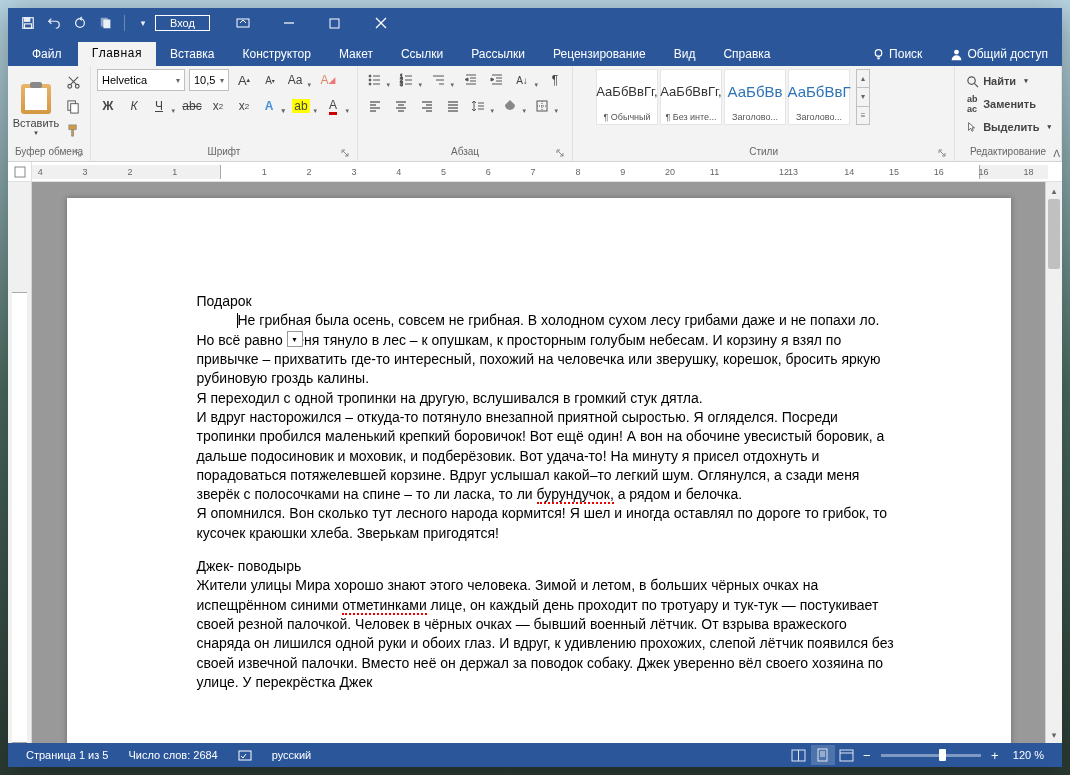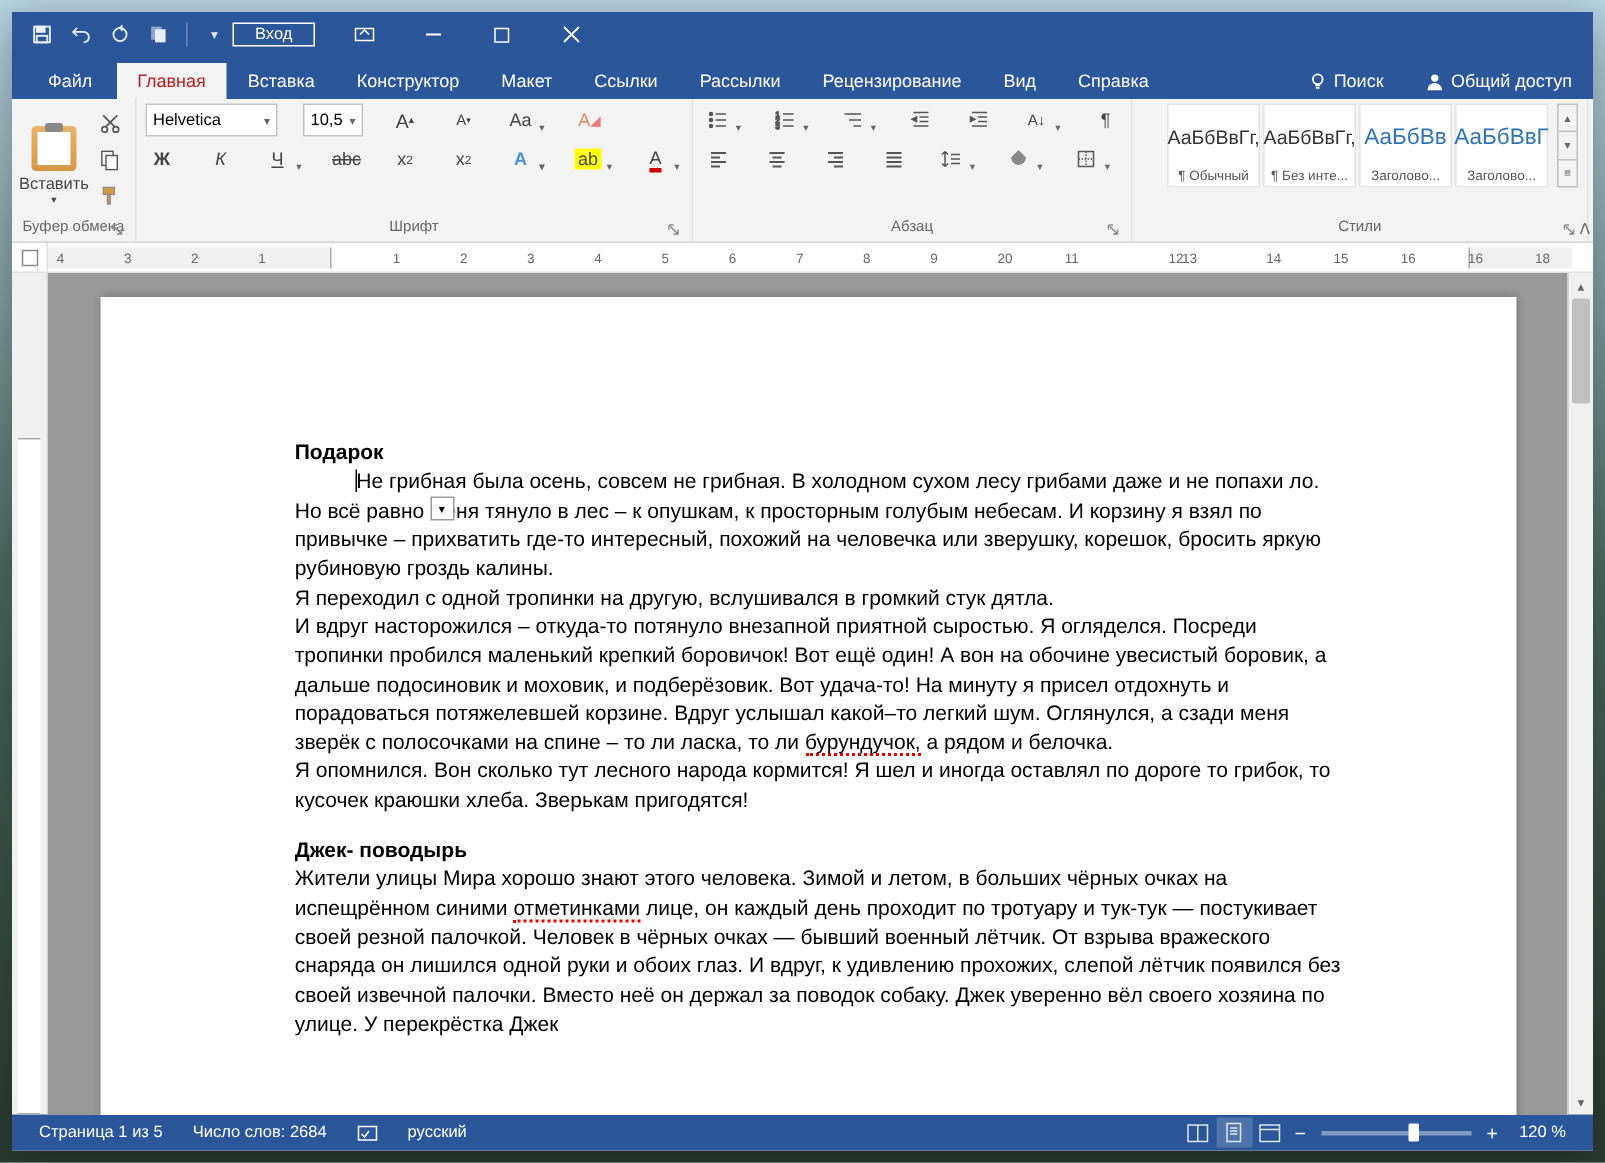--- a/index.html
+++ b/index.html
@@ -14,35 +14,35 @@
 .qat-sep { width:1px; height:16px; background:rgba(255,255,255,0.3); margin:0 4px; }
 .title { flex:1; text-align:center; font-size:12px; }
 .win-controls { display:flex; }
 .win-btn { width:46px; height:30px; display:flex; align-items:center; justify-content:center; color:#fff; }
 .login-btn { border:1px solid #fff; padding:1px 14px; font-size:11px; margin-right:10px; }
 
 
 .menubar { background:#2b579a; display:flex; align-items:flex-end; height:28px; padding-left:8px; }
 .menu-tab { color:#fff; font-size:12px; padding:5px 14px; cursor:pointer; }
 .menu-tab.file { padding:5px 16px; }
-.menu-tab.active { background:#f3f3f3; color:#b91c1c; }
+.menu-tab.active { background:#f3f3f3; color:#000000;font-family:Liberation Mono, monospace; }
 .menu-right { margin-left:auto; display:flex; }
 .menu-right .menu-tab { display:flex; align-items:center; gap:4px; }
 
 
 .ribbon { background:#f3f3f3; border-bottom:1px solid #d4d4d4; height:96px; display:flex; position:relative; }
 .rgroup { border-right:1px solid #e1e1e1; padding:3px 6px 0; display:flex; flex-direction:column; }
 .rgroup-body { flex:1; display:flex; gap:4px; }
 .rgroup-label { font-size:10px; color:#666; text-align:center; padding-bottom:2px; height:15px; position:relative; }
 .rgroup-label .launcher { position:absolute; right:0; bottom:2px; width:11px; height:11px; }
 .big-btn { display:flex; flex-direction:column; align-items:center; justify-content:center; width:44px; font-size:11px; color:#444; padding-top:4px; }
 .big-btn .icn { width:32px; height:32px; display:flex; align-items:center; justify-content:center; margin-bottom:2px; }
 .small-col { display:flex; flex-direction:column; gap:2px; justify-content:flex-start; padding-top:2px; }
 .small-btn { width:22px; height:22px; display:flex; align-items:center; justify-content:center; color:#555; }
-.row { display:flex; gap:17px; align-items:center; }
+.row { display:flex; gap:4px; align-items:center; }
 .font-sel { height:22px; border:1px solid #c0c0c0; background:#fff; font-size:11px; padding:0 18px 0 4px; display:flex; align-items:center; position:relative; }
 .font-sel::after { content:"▾"; position:absolute; right:4px; font-size:8px; color:#666; }
 .r-icon { width:22px; height:22px; display:flex; align-items:center; justify-content:center; font-size:12px; color:#444; border:1px solid transparent; }
 .r-icon.drop { position:relative; padding-right:8px; width:28px; }
 .r-icon.drop::after { content:"▾"; position:absolute; right:1px; bottom:1px; font-size:7px; color:#666; }
 .r-icon svg { width:14px; height:14px; }
 
 .style-box { width:62px; height:56px; border:1px solid #e5e5e5; background:#fff; display:flex; flex-direction:column; align-items:center; justify-content:center; margin-right:2px; }
 .style-prev { font-size:13px; color:#333; flex:1; display:flex; align-items:center; }
 .style-prev.blue { color:#2e74b5; font-size:15px; }
@@ -65,21 +65,21 @@
 .ruler-ticks { position:absolute; top:3px; height:14px; left:0; right:0; }
 .rtick { position:absolute; top:0; width:1px; height:14px; }
 .rtick.num { top:2px; height:auto; font-size:9px; }
 
 
 .docarea { flex:1; display:flex; background:#808080; overflow:hidden; }
 .vruler { width:24px; background:#f0f0f0; border-right:1px solid #d4d4d4; position:relative; }
 .vruler-active { position:absolute; left:4px; right:4px; background:#fff; border-top:1px solid #aaa; border-bottom:1px solid #aaa; }
 .docscroll { flex:1; overflow:auto; background:#999; position:relative; }
 .page { background:#fff; margin:16px auto 30px; width:944px; min-height:1100px; box-shadow:0 0 6px rgba(0,0,0,0.3); padding:94px 110px 60px 130px; font-family:Helvetica,Arial,sans-serif; font-size:14px; color:#000; line-height:1.38; }
-.page b { font-weight:bold;margin-top:24px; }
+.page b { font-weight:normal;margin-top:24px; }
 .cursor { display:inline-block; border-left:1px solid #000; height:15px; vertical-align:text-bottom; animation:blink 1s infinite; }
 @keyframes blink { 50% { opacity:0; } }
 .spellerr { border-bottom:2px dotted #e00; }
 
 
 .scrollv { width:17px; background:#f0f0f0; border-left:1px solid #d4d4d4; position:relative; }
 .scrollv .sbtn { height:17px; display:flex; align-items:center; justify-content:center; font-size:9px; color:#666; }
 .scrollv .thumb { position:absolute; left:2px; right:2px; background:#c0c0c0; border-radius:2px; }
 
 

